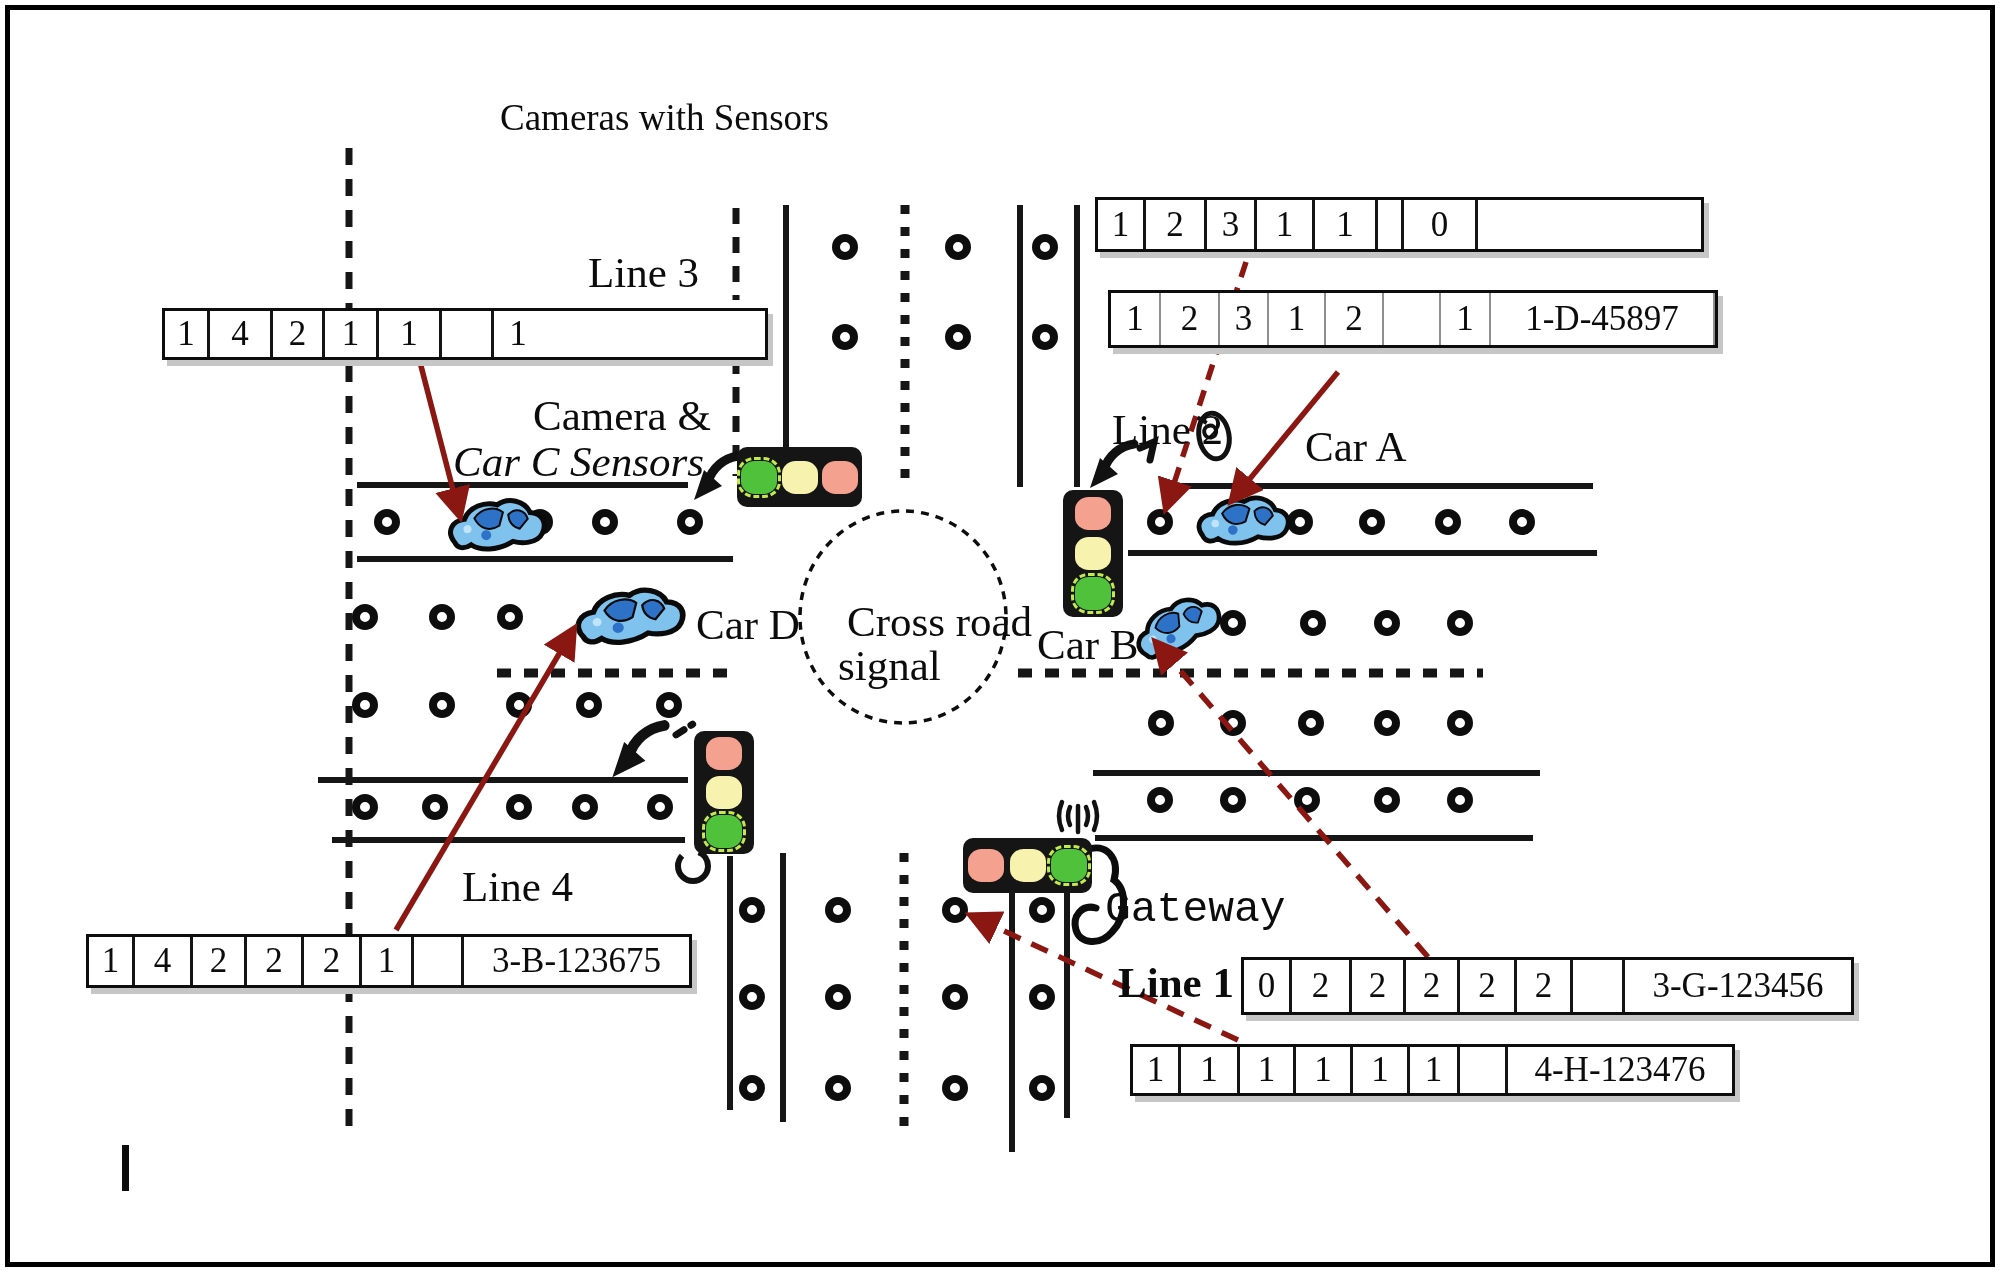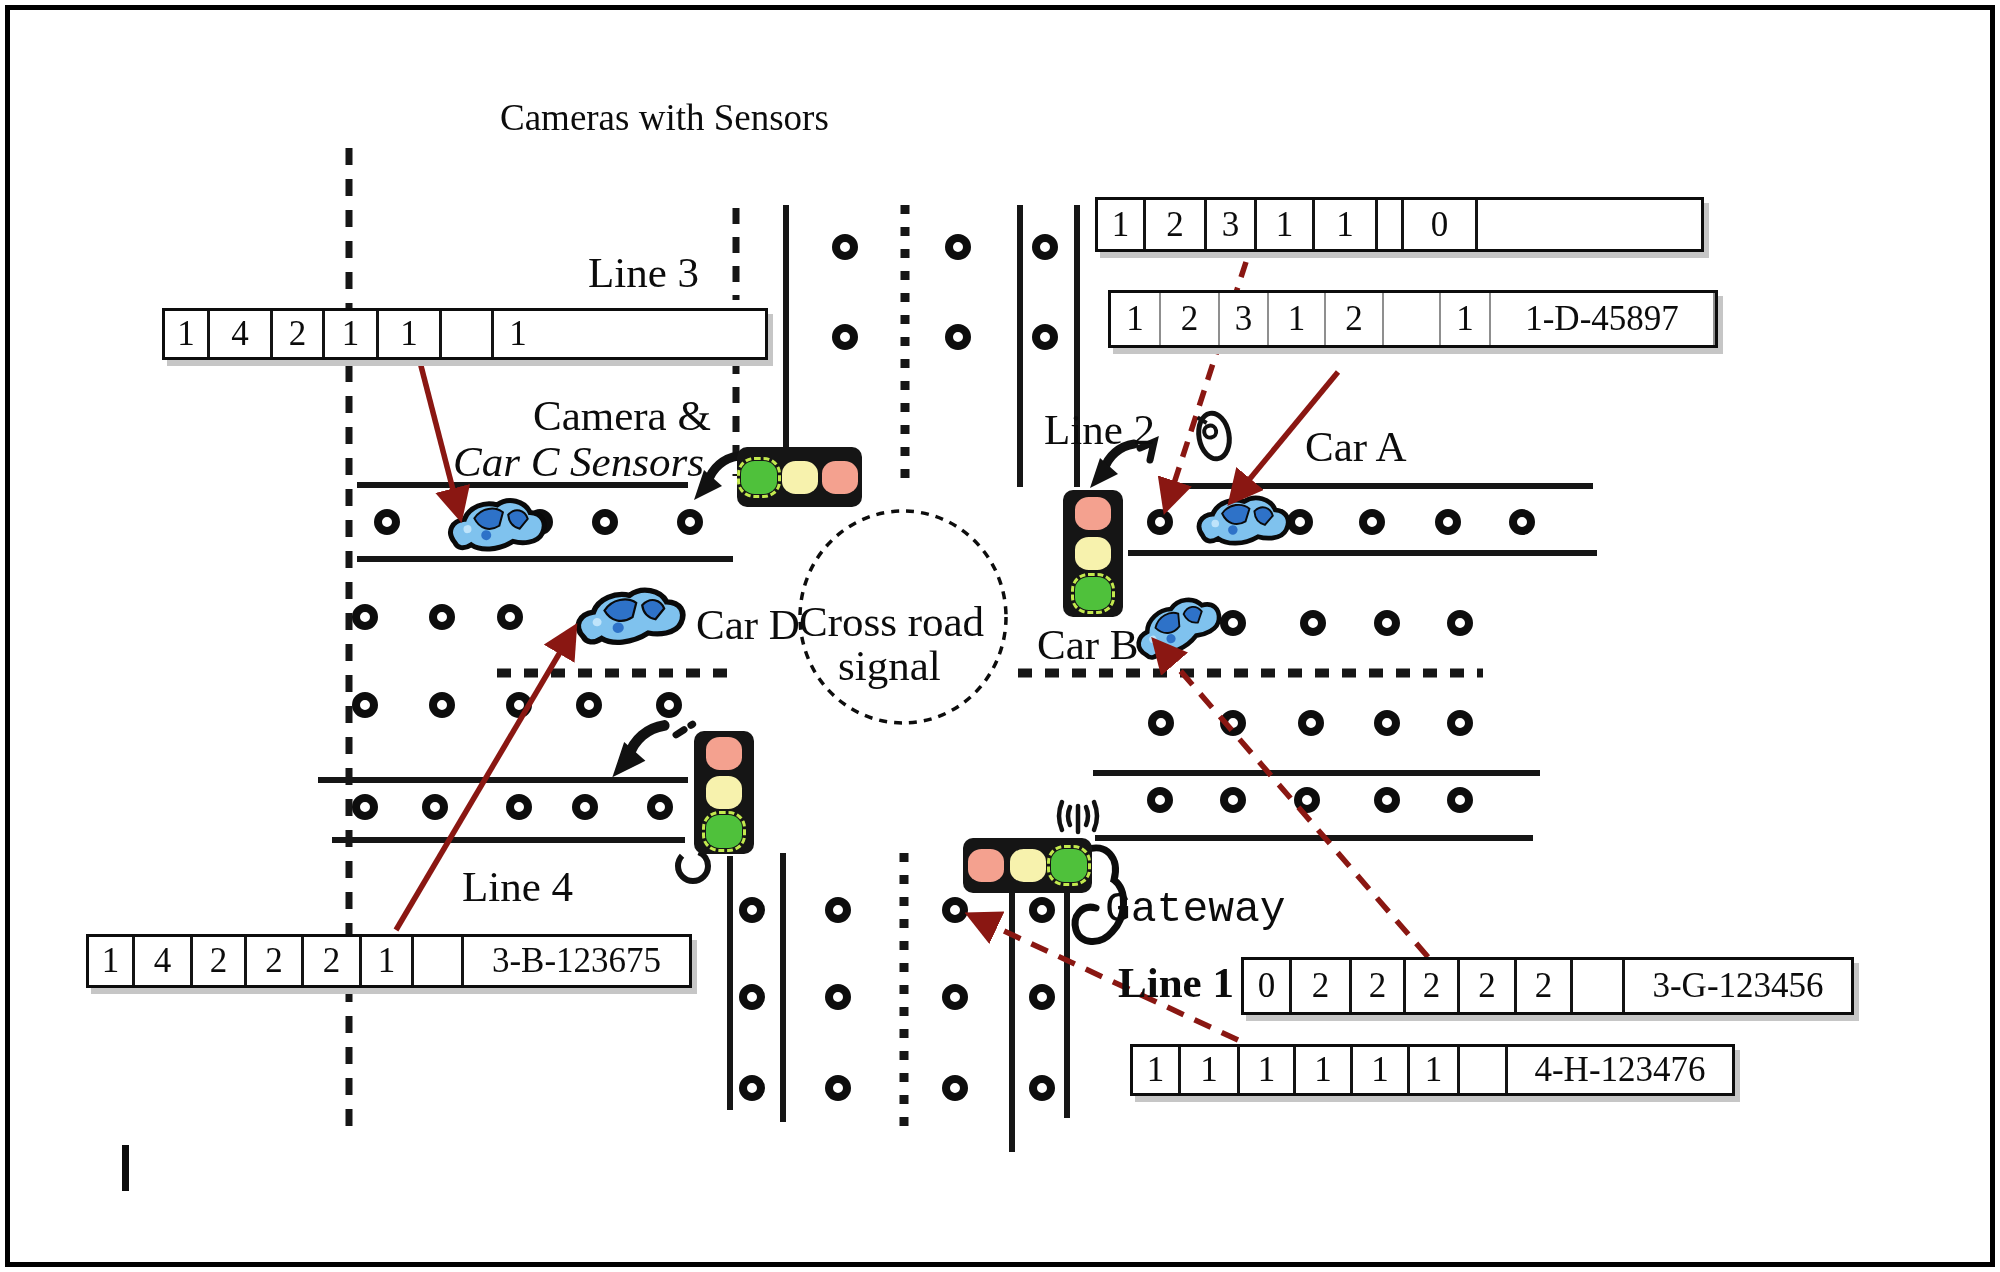--- a/index.html
+++ b/index.html
@@ -193,24 +193,24 @@
     <circle cx="693" cy="866" r="15" fill="none" stroke="#111" stroke-width="6" stroke-dasharray="58 18"></circle>
   </g>
 </svg>
 
 <div class="frame"></div>
 
 <div class="lbl title" style="left:500px;top:96px;">Cameras with Sensors</div>
 <div class="lbl" style="left:588px;top:248px;">Line 3</div>
 <div class="lbl" style="left:533px;top:391px;">Camera &amp;</div>
 <div class="lbl" style="left:453px;top:437px;font-style:italic;">Car C Sensors</div>
-<div class="lbl" style="left:1044px;top:405px;">Line 2</div>
+<div class="lbl" style="left:1112px;top:405px;">Line 2</div>
 <div class="lbl" style="left:1305px;top:422px;">Car A</div>
 <div class="lbl" style="left:696px;top:600px;text-align:center;">Car D</div>
-<div class="lbl" style="left:799px;top:597px;">Cross road</div>
+<div class="lbl" style="left:847px;top:597px;">Cross road</div>
 <div class="lbl" style="left:838px;top:641px;">signal</div>
 <div class="lbl" style="left:1037px;top:620px;">Car B</div>
 <div class="lbl" style="left:462px;top:862px;">Line 4</div>
 <div class="lbl" style="left:1105px;top:885px;font-family:Liberation Mono, monospace;">Gateway</div>
 <div class="lbl" style="left:1118px;top:958px;font-weight:bold;">Line 1</div>
 <div class="tick" style="left:122px;top:1145px;"></div>
 
 <div class="tbl" style="left:162px;top:308px;width:600px;height:46px;grid-template-columns:45px 63px 52px 54px 63px 52px 48px 1fr;">
     <div class="cell">1</div>
     <div class="cell">4</div>

